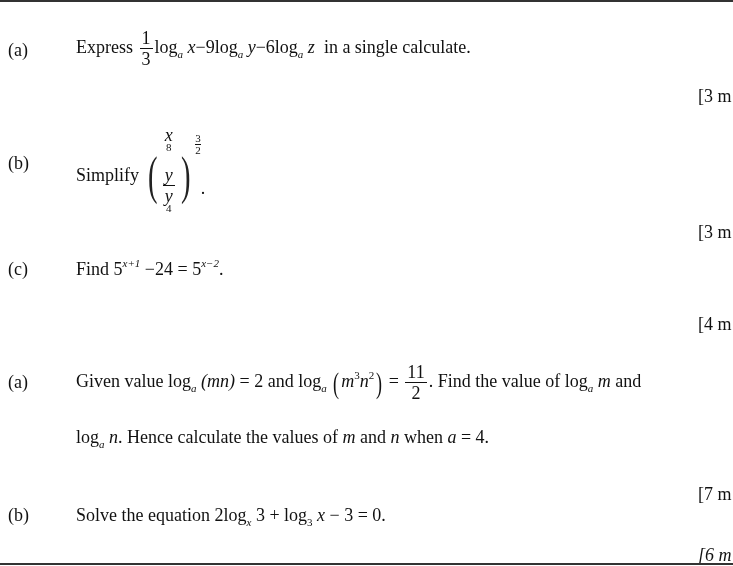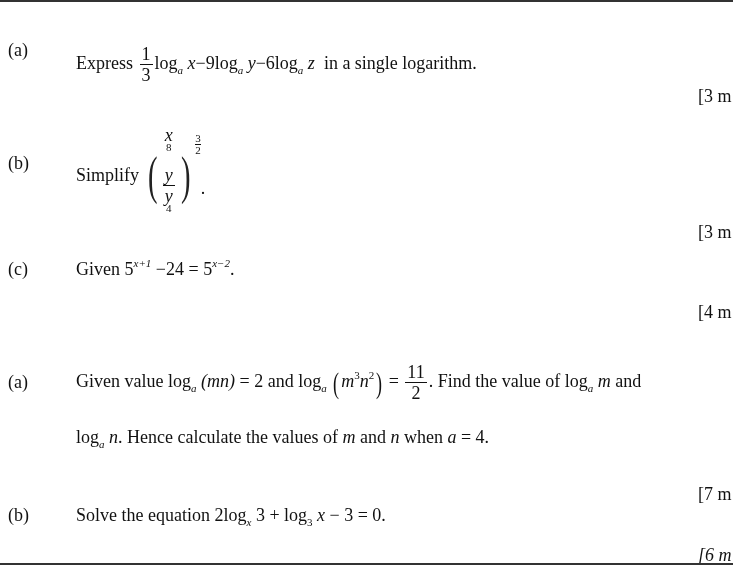--- a/index.html
+++ b/index.html
@@ -27,53 +27,53 @@
     .bigparen { font-size: 52px; font-weight: 100; vertical-align: middle; line-height: 1; transform: scaleX(0.55); display: inline-block; color: #222; }
     .midparen { font-size: 30px; vertical-align: middle; transform: scaleX(0.6); display: inline-block; }
   </style>
 </head>
 <body>
 
 <div class="rule-top"></div>
 
 <div class="q" style="top:28px;">
   <span class="lbl" style="top:12px;">(a)</span>
-  <span class="body" style="top:16px;">
+  <span class="body" style="top:0;">
     <span>Express</span>
     <span class="frac"><span class="num">1</span><span>3</span></span><span>log</span><span class="sub">a</span>
     <i>x</i><span>−9</span><span>log</span><span class="sub">a</span>
     <i>y</i><span>−6</span><span>log</span><span class="sub">a</span>
     <i>z</i>&nbsp;
-    <span>in a single logarithm.</span>
+    <span>in a single calculate.</span>
   </span>
 </div>
 <div class="marks" style="top:86px;">[3 m</div>
 
 <div class="q" style="top:125px;">
   <span class="lbl" style="top:28px;">(b)</span>
   <span class="body" style="top:0;">
     <span style="vertical-align:middle;">Simplify</span>
     <span class="bigparen">(</span><span class="frac" style="font-size:18px;">
       <span class="num"><i>x</i><span class="sup">8</span><i>y</i></span>
       <span><i>y</i><span class="sup">4</span></span>
     </span><span class="bigparen">)</span><span class="frac-small"><span class="num">3</span><span>2</span></span><span style="vertical-align:-14px;">.</span>
   </span>
 </div>
 <div class="marks" style="top:222px;">[3 m</div>
 
 <div class="q" style="top:259px;">
   <span class="lbl">(c)</span>
   <span class="body">
-    <span>Given</span>
+    <span>Find</span>
     <span>5</span><i class="sup">x+1</i>
     <span>−24 =</span>
     <span>5</span><i class="sup">x−2</i><span>.</span>
   </span>
 </div>
-<div class="marks" style="top:302px;">[4 m</div>
+<div class="marks" style="top:314px;">[4 m</div>
 
 <div class="q" style="top:362px;">
   <span class="lbl" style="top:10px;">(a)</span>
   <span class="body">
     <span>Given value</span>
     <span>log</span><span class="sub">a</span>
     <i>(mn)</i>
     <span>= 2</span>
     <span>and</span>
     <span>log</span><span class="sub">a</span>

